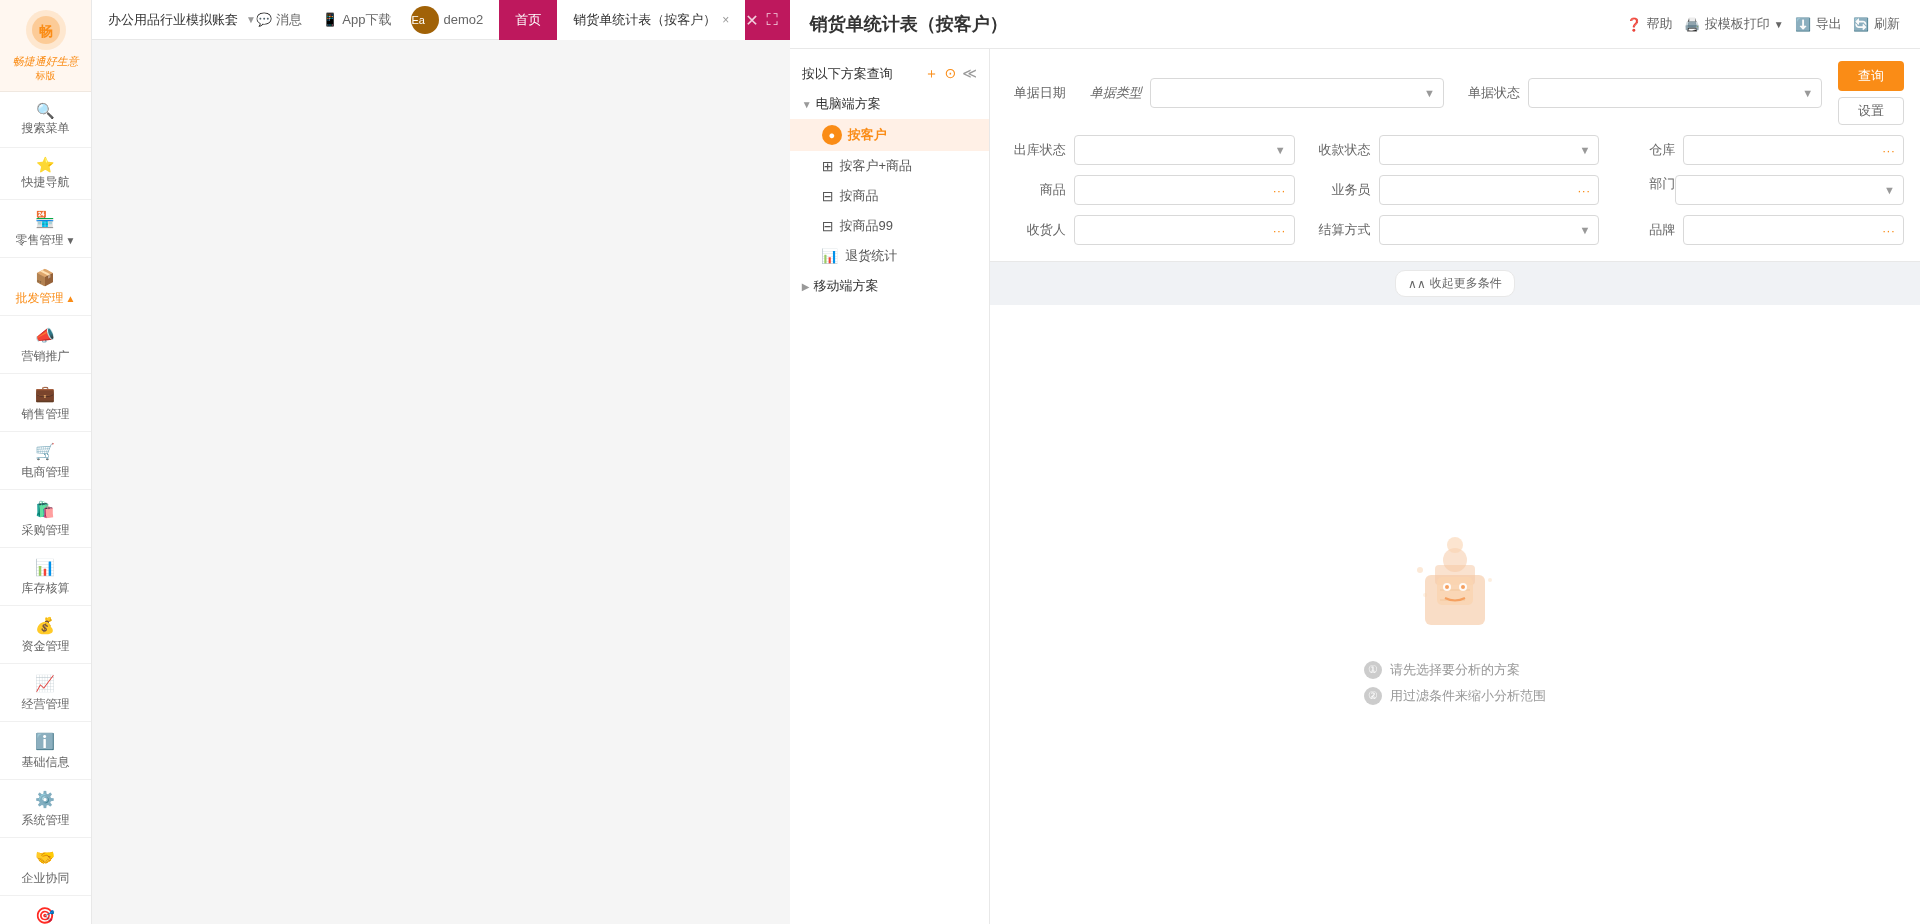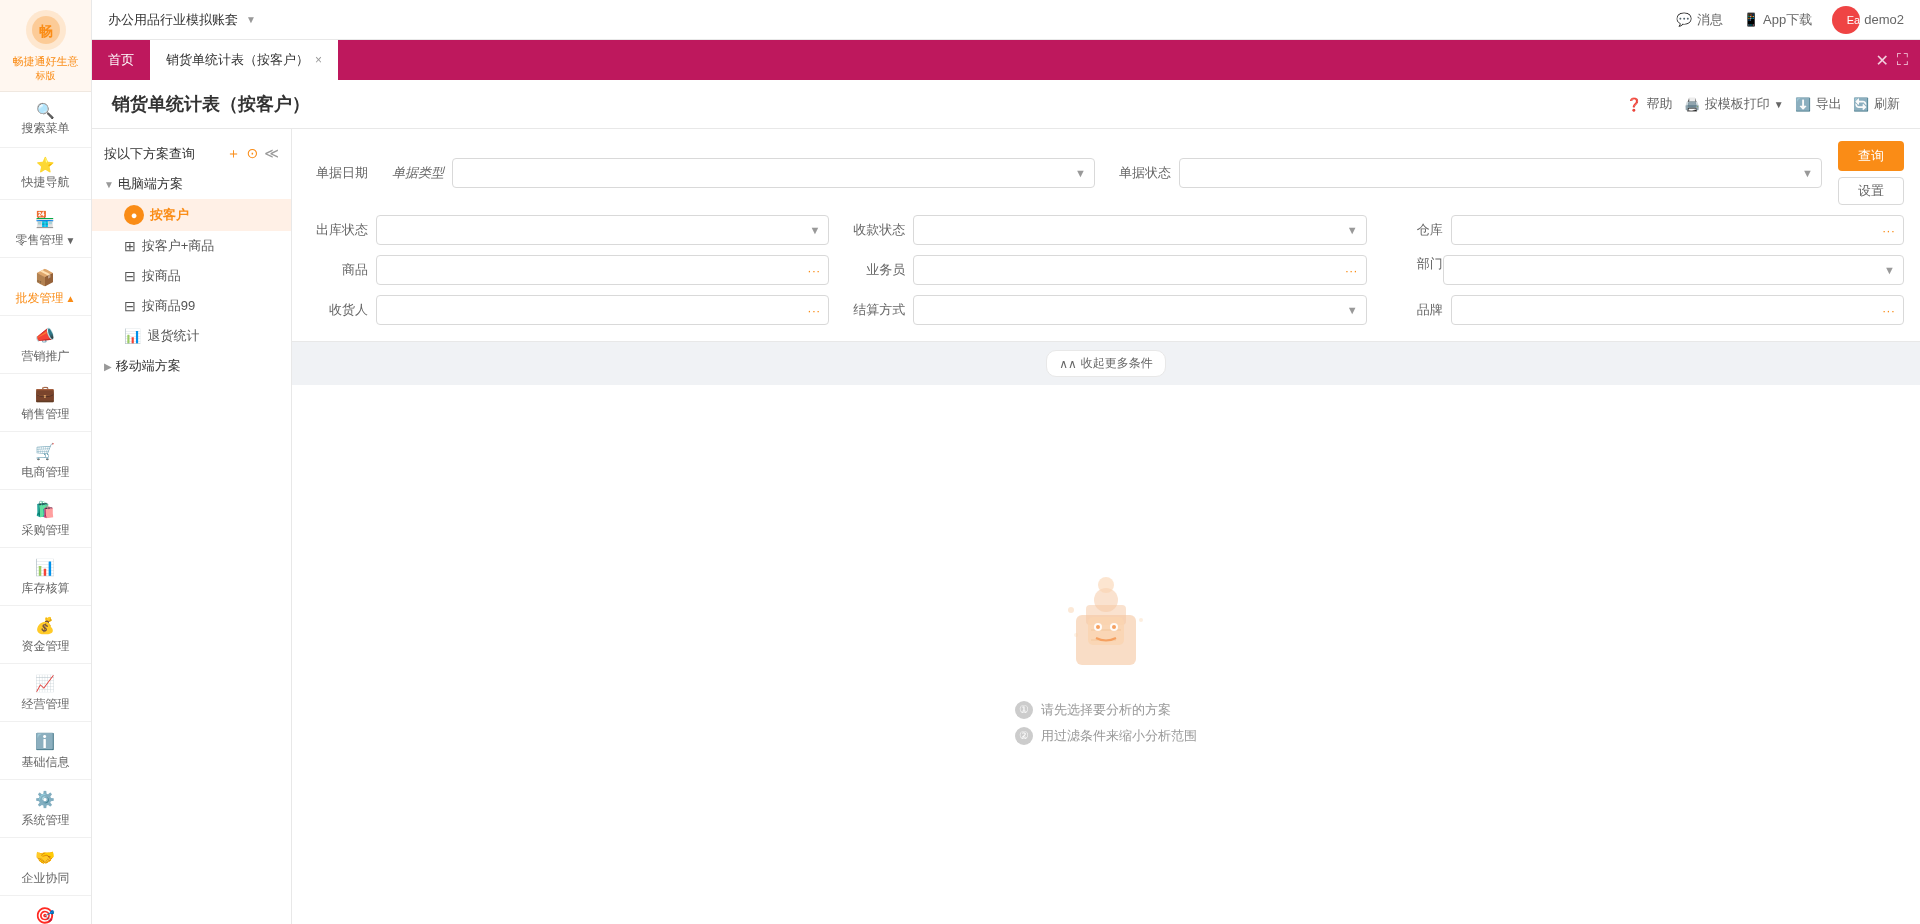--- a/index.html
+++ b/index.html
@@ -5,43 +5,43 @@
     * { box-sizing: border-box; margin: 0; padding: 0; }
     body { font-family: 'Microsoft YaHei', Arial, sans-serif; font-size: 13px; background: #f5f5f5; color: #333; overflow: hidden; }
 
     
     .app-container { display: flex; height: 924px; width: 1920px; }
 
     
     .sidebar { width: 92px; background: #fff; border-right: 1px solid #e8e8e8; display: flex; flex-direction: column; align-items: center; flex-shrink: 0; }
     .sidebar-logo { width: 100%; padding: 8px 6px; background: #fff7f0; display: flex; flex-direction: column; align-items: center; cursor: pointer; border-bottom: 1px solid #f0e8e0; }
     .logo-icon { width: 44px; height: 44px; }
-    .sidebar-label { font-size: 11px; color: #fa8c16; margin-top: 2px; }
+    .sidebar-label { font-size: 11px; color: #fa8c16; margin-top: 2px; font-style: italic; }
 
     .sidebar-search { width: 100%; padding: 10px 0; text-align: center; color: #666; font-size: 12px; border-bottom: 1px solid #f0f0f0; cursor: pointer; }
 
     .sidebar-nav { width: 100%; padding: 8px 0; border-bottom: 1px solid #f0f0f0; text-align: center; color: #666; font-size: 12px; cursor: pointer; }
 
     .sidebar-menu-item { width: 100%; padding: 10px 4px 8px; text-align: center; color: #666; font-size: 12px; cursor: pointer; border-bottom: 1px solid #f0f0f0; display: flex; flex-direction: column; align-items: center; gap: 3px; }
     .sidebar-menu-item.active { color: #fa8c16; }
     .sidebar-menu-item .menu-icon { font-size: 16px; }
     .sidebar-menu-item .has-arrow { display: flex; align-items: center; gap: 2px; justify-content: center; }
     .sidebar-menu-item .arrow { font-size: 10px; }
 
     
-    .main-content { flex: 1; display: flex; flex-direction: column; overflow: hidden; }
+    .main-content { flex: 1; display: flex; flex-direction: row; overflow: hidden; }
 
     
     .top-header { height: 40px; background: #fff; border-bottom: 1px solid #e8e8e8; display: flex; align-items: center; justify-content: space-between; padding: 0 16px; flex-shrink: 0; }
     .header-left { display: flex; align-items: center; gap: 8px; }
     .header-title { font-size: 13px; color: #333; }
     .header-dropdown-icon { font-size: 10px; color: #999; cursor: pointer; }
     .header-right { display: flex; align-items: center; gap: 20px; }
     .header-action { display: flex; align-items: center; gap: 4px; color: #666; font-size: 13px; cursor: pointer; }
-    .user-avatar { width: 28px; height: 28px; border-radius: 50%; background: #ef4444; display: flex; align-items: center; justify-content: flex-end; color: #fff; font-size: 11px; cursor: pointer; }
+    .user-avatar { width: 28px; height: 28px; border-radius: 50%; background: #a16207; display: flex; align-items: center; justify-content: flex-start; color: #fff; font-size: 11px; cursor: pointer; }
 
     
     .tab-bar { height: 40px; background: #be185d; display: flex; align-items: center; padding: 0; flex-shrink: 0; }
     .tab-item { height: 40px; display: flex; align-items: center; padding: 0 16px; font-size: 13px; cursor: pointer; gap: 6px; }
     .tab-item.home { color: #fff; background: transparent; }
     .tab-item.active { background: #fff; color: #333; border-radius: 0; }
     .tab-item .tab-close { color: #999; font-size: 12px; cursor: pointer; }
     .tab-spacer { flex: 1; }
     .tab-controls { display: flex; align-items: center; gap: 8px; padding-right: 12px; }
     .tab-ctrl-btn { color: #fff; font-size: 16px; cursor: pointer; opacity: 0.8; }

